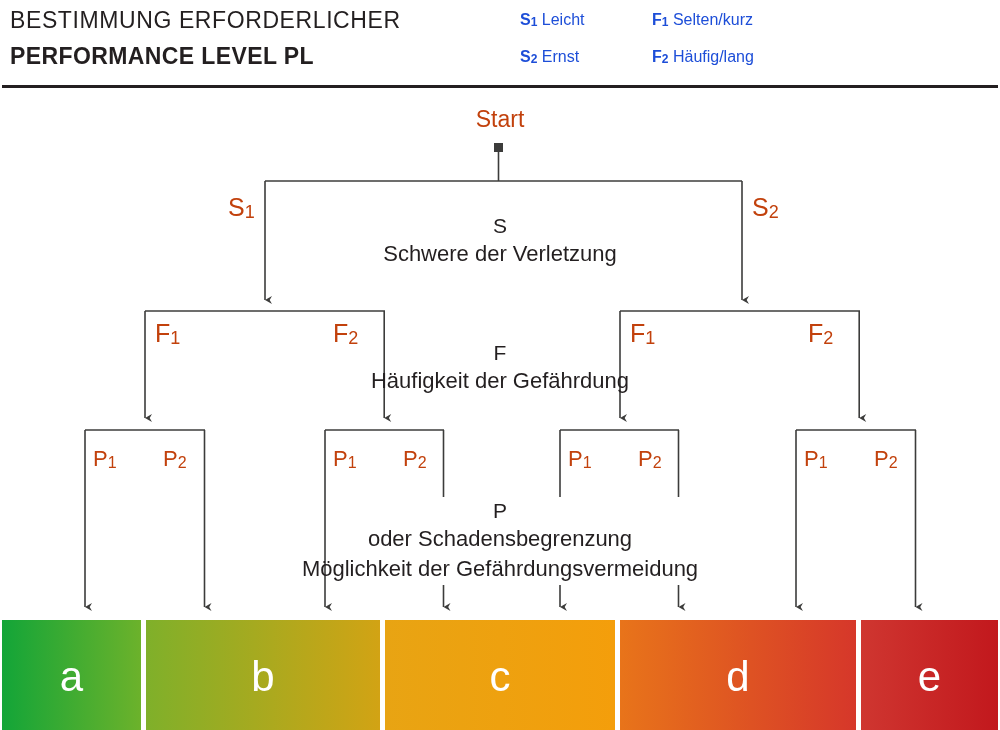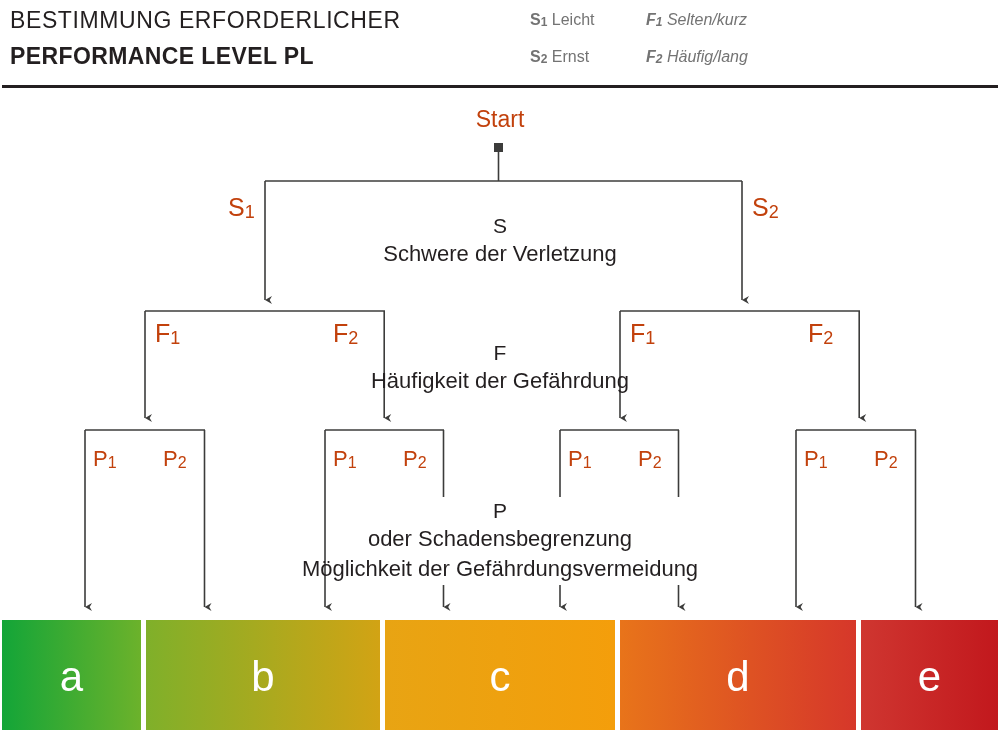--- a/index.html
+++ b/index.html
@@ -52,28 +52,27 @@
     top: 2px;
     width: 480px;
     height: 76px;
   }
   .legend-col {
     position: absolute;
     top: 0;
     line-height: 36px;
   }
   .legend-col.c1 { left: 0px; }
-  .legend-col.c2 { left: 116px; font-style: italic; }
+  .legend-col.c2 { left: 132px; }
   .legend-col.c3 { left: 310px; }
   .legend-row {
     font-size: 16px;
     font-weight: 400;
     white-space: nowrap;
-    color: #737373;
-    margin-left: 10px;
+    color: #1d4ed8;
   }
   .legend-key {
     font-weight: 700;
     font-size: 16px;
   }
   .legend-key sub {
     font-size: 12px;
     font-weight: 700;
     vertical-align: baseline;
     position: relative;

